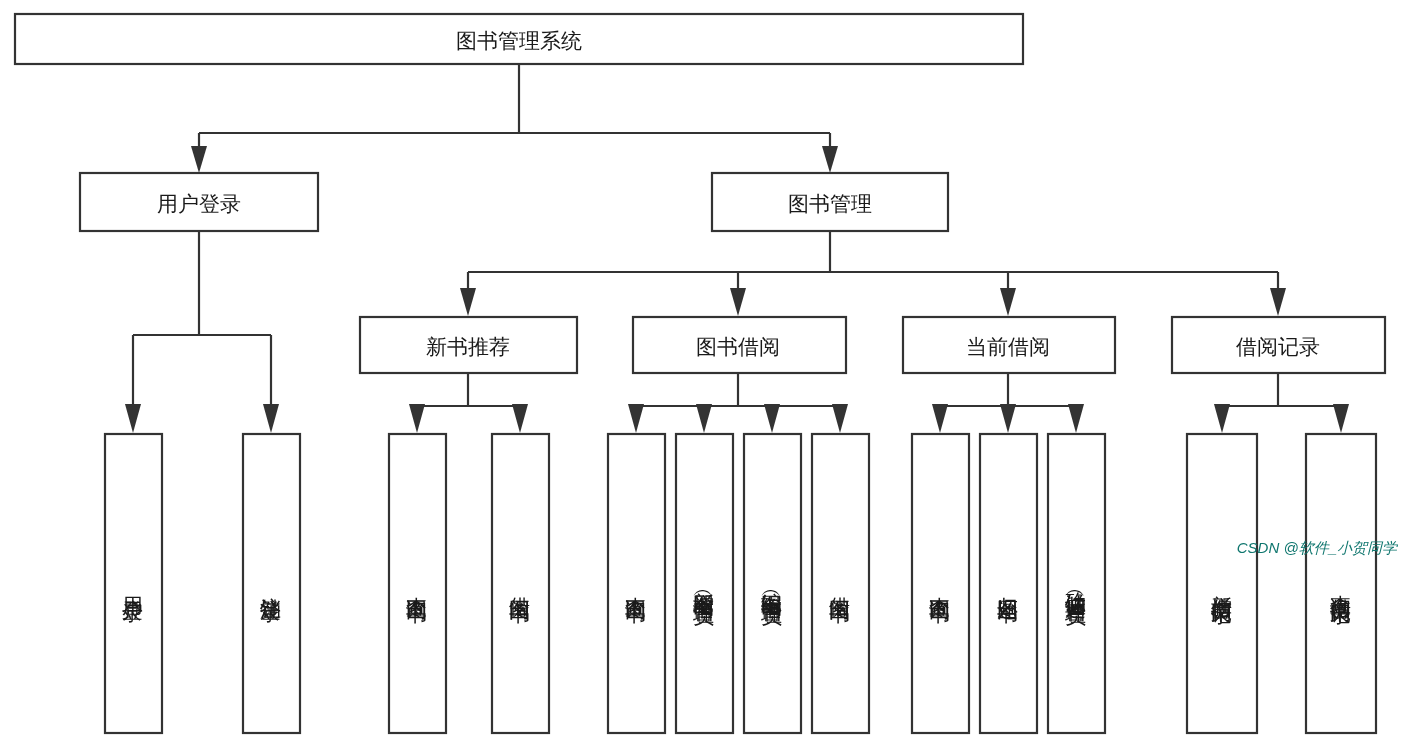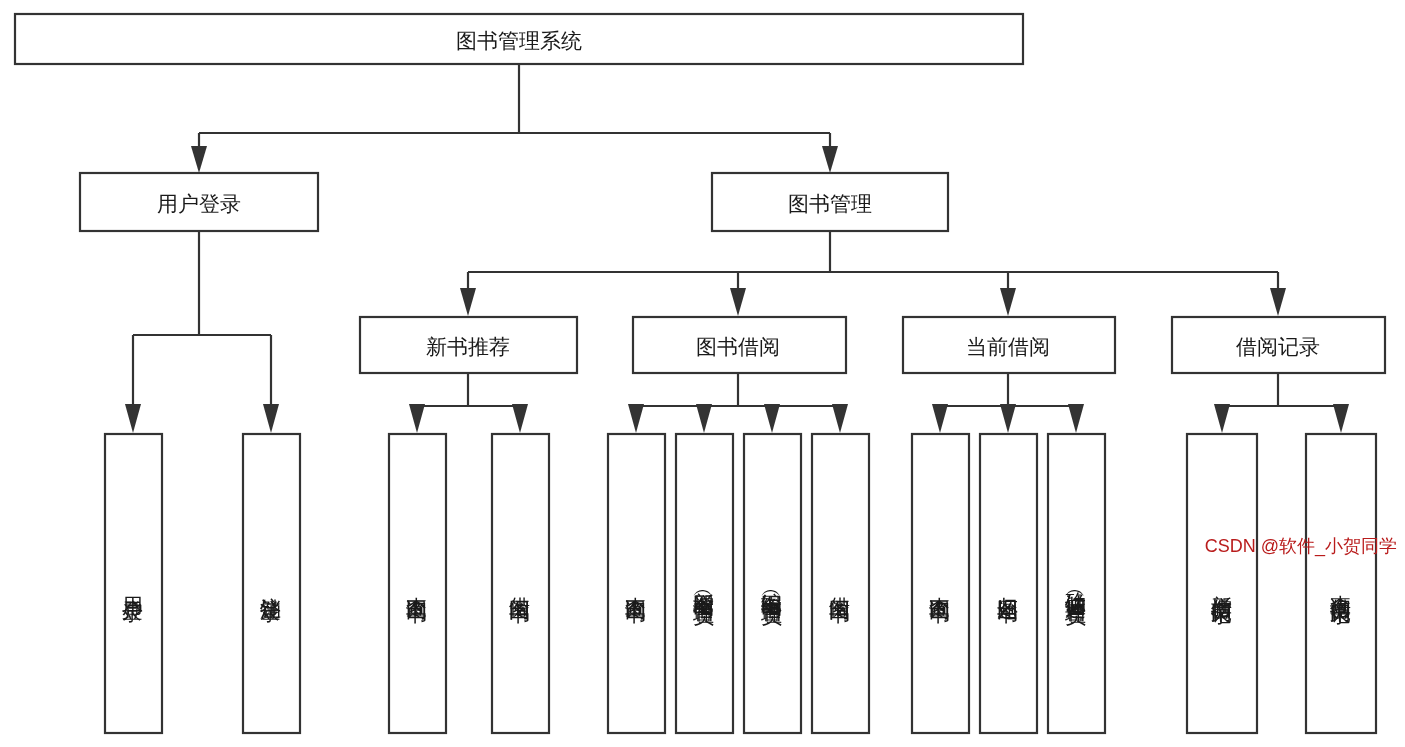--- a/index.html
+++ b/index.html
@@ -55,24 +55,25 @@
     writing-mode: vertical-rl;
     text-orientation: upright;
     text-anchor: middle;
     letter-spacing: 2px;
   }
   .watermark {
     position: absolute;
     right: 8px;
     bottom: 4px;
     font-family: "Liberation Sans", "DejaVu Sans", sans-serif;
-    font-size: 18px;
-    color: #b91c1c;
+    font-size: 15px;
+    color: #0f766e;
     white-space: nowrap;
     user-select: none;
+    font-style: italic;
   }
 </style>
 </head>
 <body>
 
 <div id="diagram-root">
 
   <svg class="diagram" viewBox="0 0 1405 747">
 
     <g>

